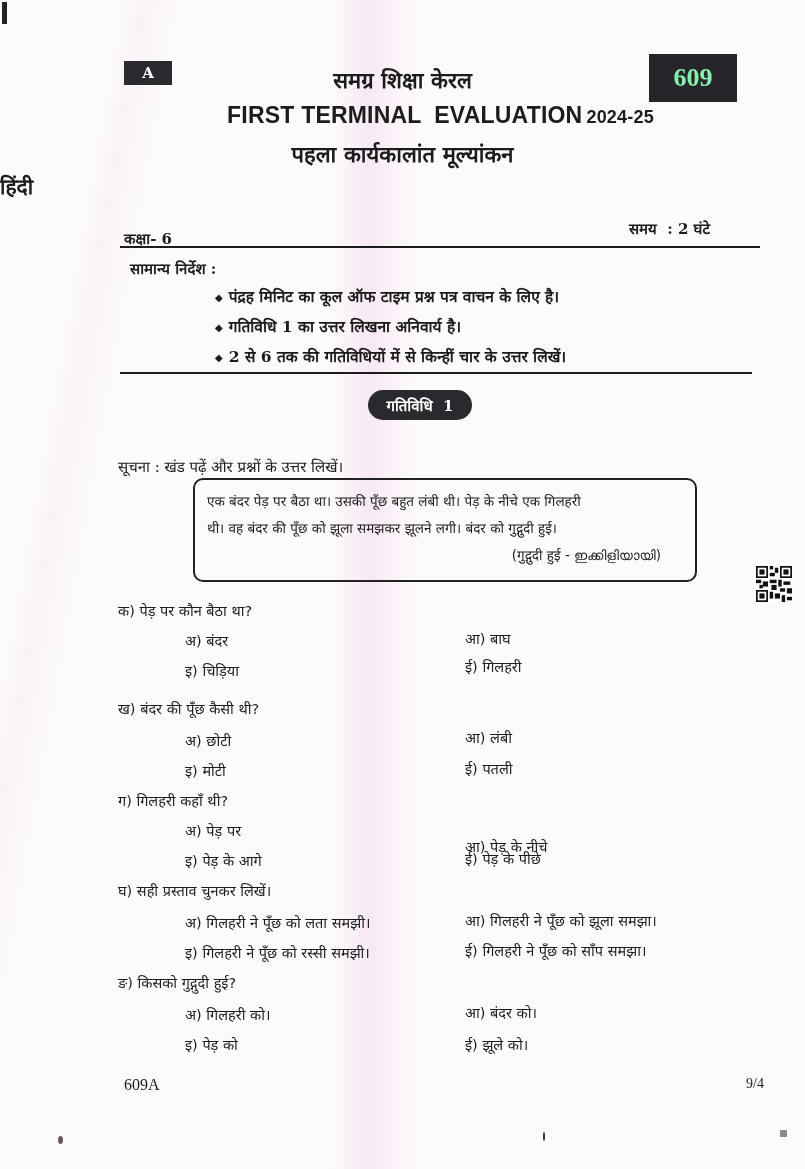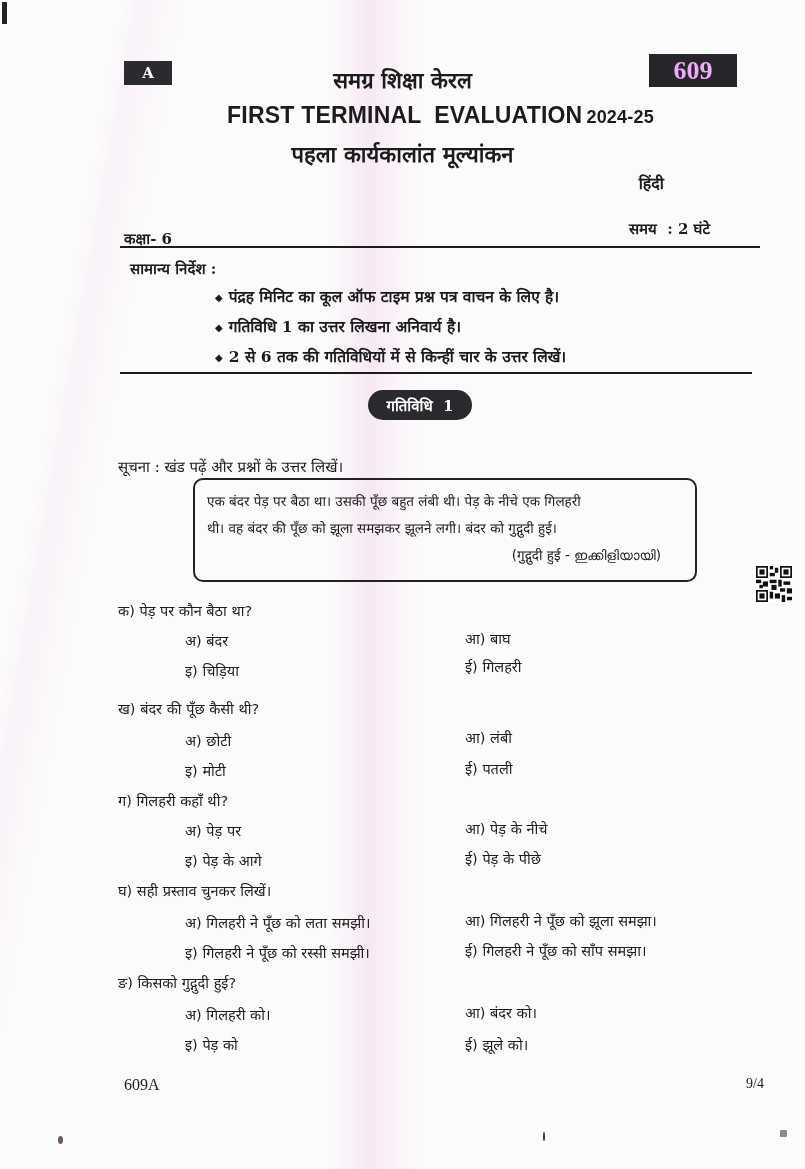--- a/index.html
+++ b/index.html
@@ -20,30 +20,30 @@
   .edge-mark { position: absolute; left: 2px; top: 2px; width: 5px; height: 22px; background: #222; }
   .abs { position: absolute; }
 
   .badge-a {
     left: 124px; top: 61px; width: 48px; height: 24px;
     background: #2b2b2f; color: #fff; font-weight: bold; font-size: 15px;
     display: flex; align-items: center; justify-content: center;
     font-family: "DejaVu Serif", serif;
   }
   .badge-code {
-    left: 649px; top: 54px; width: 88px; height: 33px;
-    background: #26262a; color: #f0abfc; font-weight: bold; font-size: 26px;
+    left: 649px; top: 54px; width: 88px; height: 48px;
+    background: #26262a; color: #86efac; font-weight: bold; font-size: 26px;
     display: flex; align-items: center; justify-content: center;
     font-family: "Liberation Serif", serif;
   }
   .hdr-org { left: 0; width: 805px; top: 64px; text-align: center; font-size: 22px; font-weight: bold; }
   .hdr-title { left: 0; width: 805px; top: 102px; text-align: center; font-family: "Liberation Sans", sans-serif; font-weight: bold; font-size: 23px; letter-spacing: 0.2px; padding-left: 38px; }
   .hdr-title .year { font-size: 18px; margin-left: 4px; }
   .hdr-sub { left: 0; width: 805px; top: 138px; text-align: center; font-size: 22px; font-weight: bold; }
-  .hdr-subject { left: 0; width: 664px; top: 172px; text-align: right; font-size: 16px; font-weight: bold; }
+  .hdr-subject { left: 0; width: 664px; top: 172px; text-align: left; font-size: 21px; font-weight: bold; }
 
   .class-line { left: 124px; top: 228px; font-size: 15px; font-weight: bold; }
   .time-line { right: 95px; top: 218px; font-size: 15px; font-weight: bold; }
   .rule { position: absolute; background: #1c1c1c; }
   .rule1 { left: 120px; top: 246px; width: 640px; height: 2px; }
   .rule2 { left: 120px; top: 372px; width: 632px; height: 2px; }
 
   .instr-head { left: 130px; top: 258px; font-size: 15px; font-weight: bold; }
   .instr-list { left: 215px; top: 282px; font-size: 15.5px; font-weight: bold; }
   .instr-list div { height: 30px; line-height: 30px; }
@@ -149,21 +149,21 @@
   <div class="opt r" style="top:656px">ई) गिलहरी</div>
 
   <div class="q" style="top:698px">ख) बंदर की पूँछ कैसी थी?</div>
   <div class="opt l" style="top:730px">अ) छोटी</div>
   <div class="opt r" style="top:727px">आ) लंबी</div>
   <div class="opt l" style="top:760px">इ) मोटी</div>
   <div class="opt r" style="top:758px">ई) पतली</div>
 
   <div class="q" style="top:790px">ग) गिलहरी कहाँ थी?</div>
   <div class="opt l" style="top:820px">अ) पेड़ पर</div>
-  <div class="opt r" style="top:818px">आ) पेड़ के नीचे</div>
+  <div class="opt r" style="top:836px">आ) पेड़ के नीचे</div>
   <div class="opt l" style="top:850px">इ) पेड़ के आगे</div>
   <div class="opt r" style="top:848px">ई) पेड़ के पीछे</div>
 
   <div class="q" style="top:880px">घ) सही प्रस्ताव चुनकर लिखें।</div>
   <div class="opt l" style="top:912px">अ) गिलहरी ने पूँछ को लता समझी।</div>
   <div class="opt r" style="top:910px">आ) गिलहरी ने पूँछ को झूला समझा।</div>
   <div class="opt l" style="top:942px">इ) गिलहरी ने पूँछ को रस्सी समझी।</div>
   <div class="opt r" style="top:940px">ई) गिलहरी ने पूँछ को साँप समझा।</div>
 
   <div class="q" style="top:972px">ङ) किसको गुद्गुदी हुई?</div>

